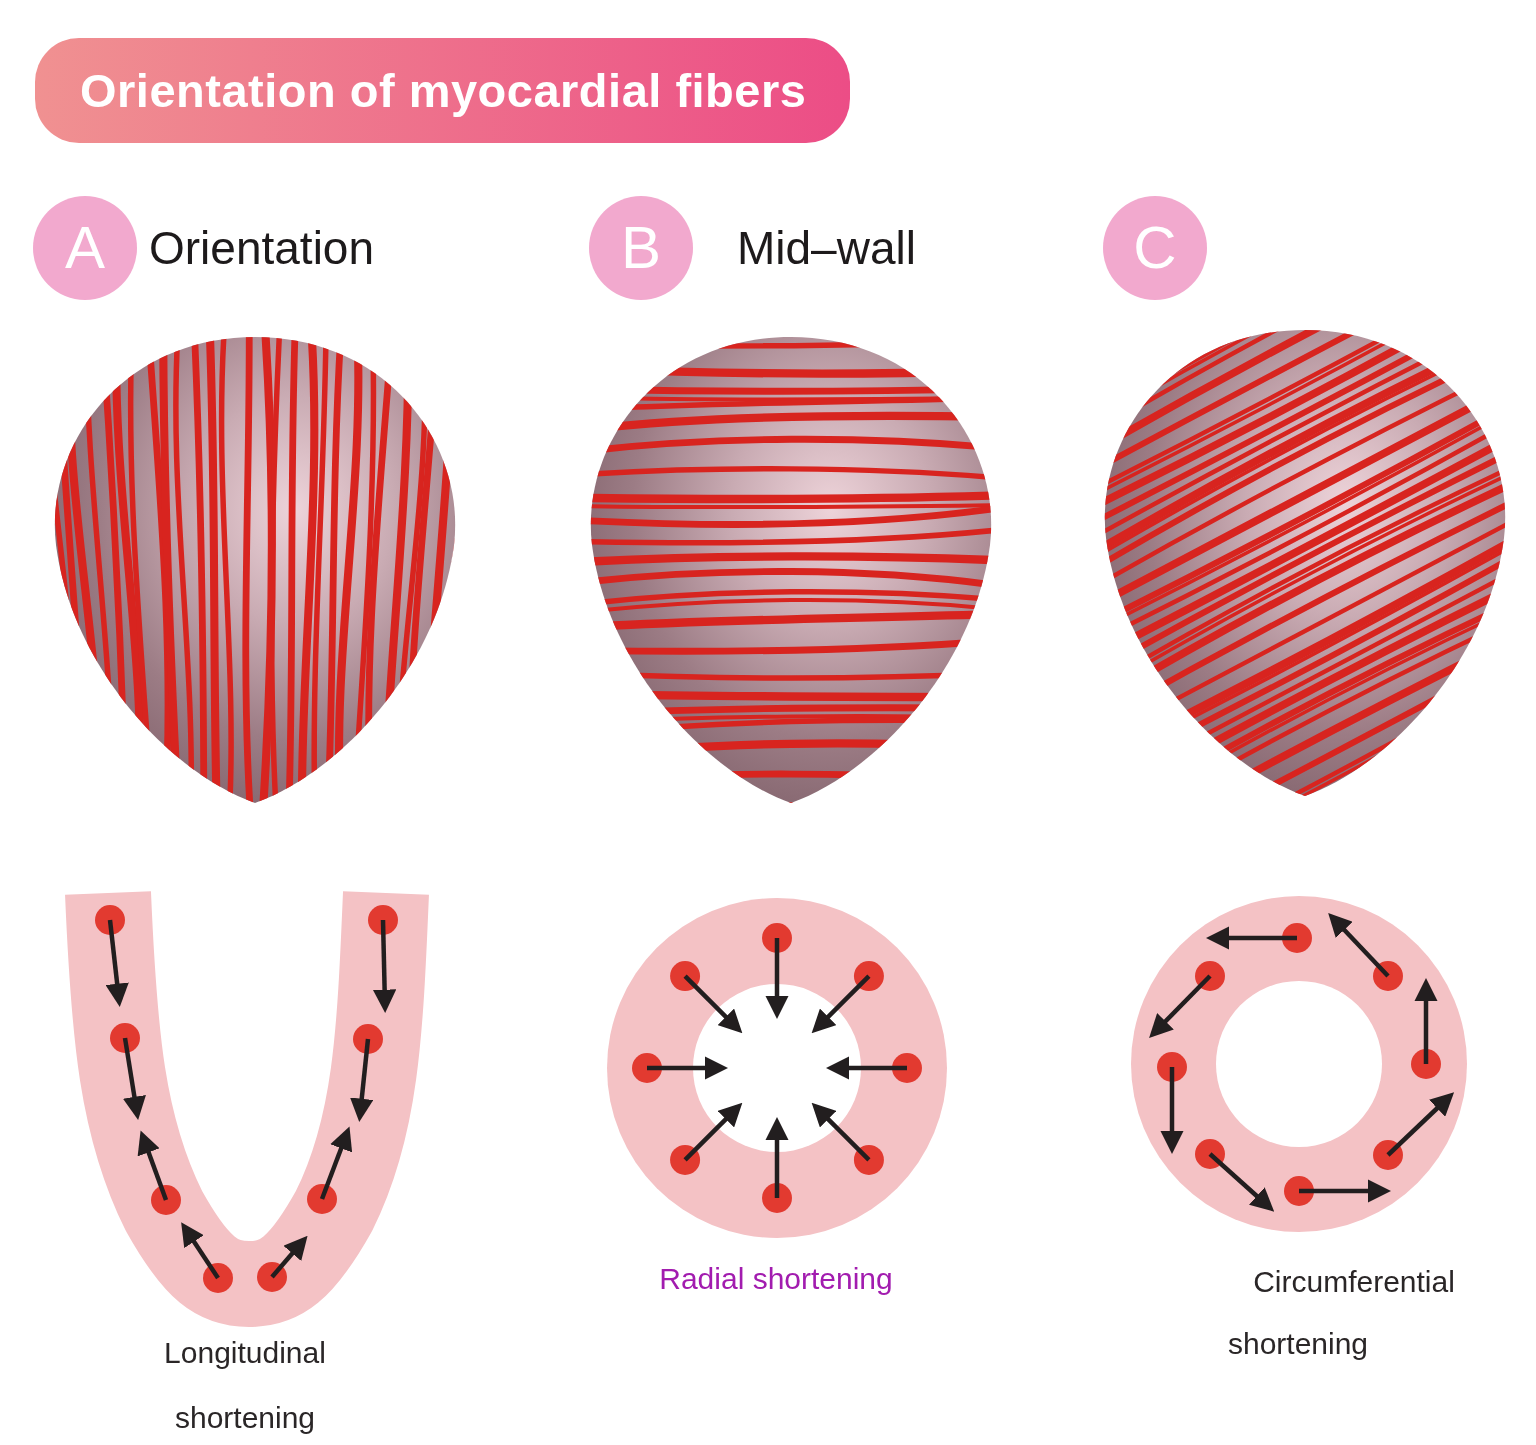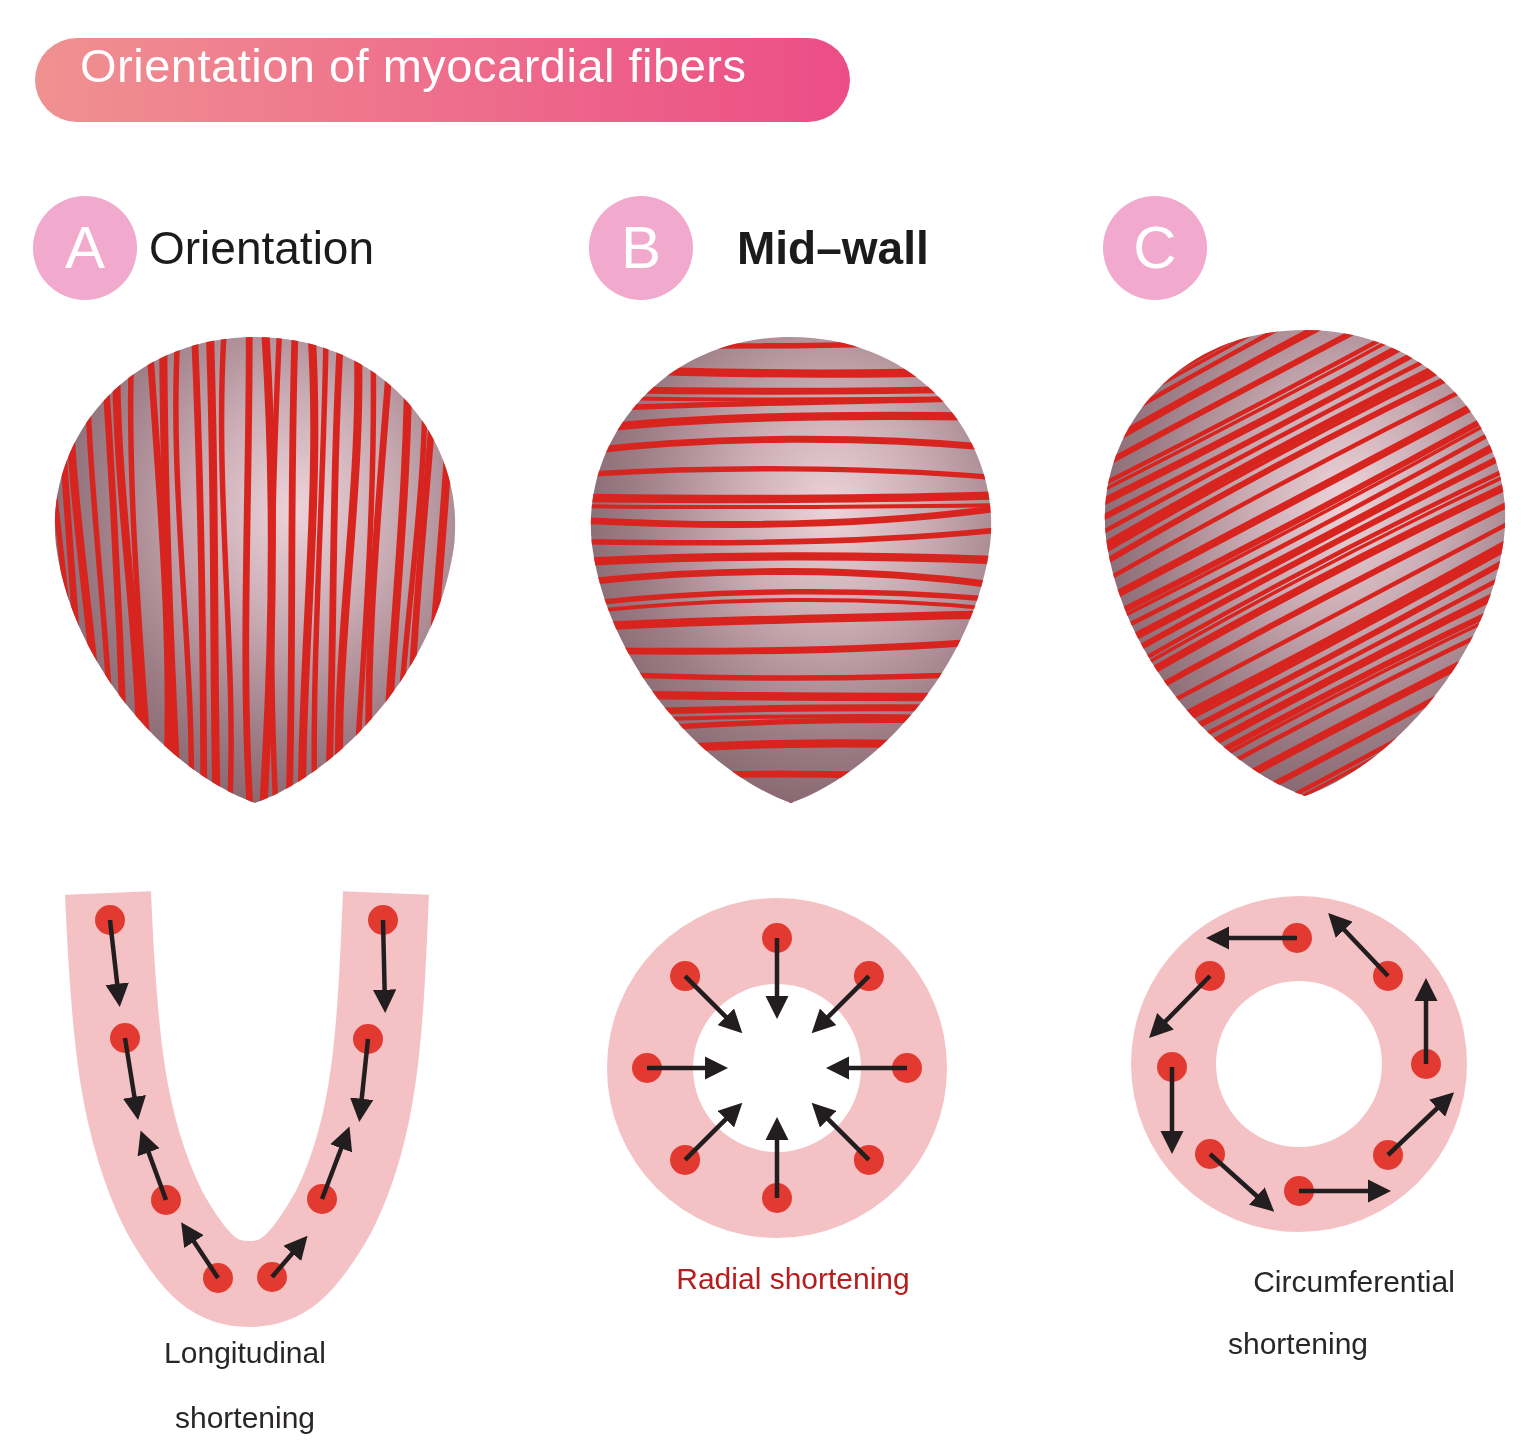--- a/index.html
+++ b/index.html
@@ -2,22 +2,22 @@
 <html><head>
 <meta charset="utf-8">
 <style>
   html,body{margin:0;padding:0;background:#ffffff;}
   #canvas{
     position:relative;width:1536px;height:1445px;overflow:hidden;background:#ffffff;
     font-family:"Liberation Sans",sans-serif;
   }
   .abs{position:absolute;}
   #title-banner{
-    left:35px;top:38px;width:815px;height:84px;border-radius:44px;
-    display:flex;box-sizing:border-box;padding-left:45px;
+    left:35px;top:38px;width:815px;height:105px;border-radius:44px;
+    display:flex;align-items:center;box-sizing:border-box;padding-left:45px;font-weight:bold;
   }
   #title-banner span{color:#ffffff;font-size:47px;letter-spacing:0.5px;}
   .badge{
     width:104px;height:104px;border-radius:50%;
     display:flex;align-items:center;justify-content:center;
   }
   .badge span{color:#ffffff;font-size:60px;line-height:1;}
   .heading{color:#1d1a1b;font-size:46px;line-height:54px;white-space:nowrap;}
   .mech-label{
     color:#2a2627;font-size:30px;line-height:34px;white-space:nowrap;
@@ -35,21 +35,21 @@
   </div>
 
   <div class="abs badge" style="left: 33px; top: 196px; background: rgb(242, 169, 206);">
     <span>A</span>
   </div>
   <div class="abs heading" style="left:149px;top:221px;">Orientation</div>
 
   <div class="abs badge" style="left: 589px; top: 196px; background: rgb(242, 169, 206);">
     <span>B</span>
   </div>
-  <div class="abs heading" style="left:737px;top:221px;font-weight:bold;">Mid–wall</div>
+  <div class="abs heading" style="left:737px;top:221px;">Mid–wall</div>
 
   <div class="abs badge" style="left: 1103px; top: 196px; background: rgb(242, 169, 206);">
     <span>C</span>
   </div>
 
   <svg class="abs" style="left:20px;top:315px;" width="470" height="500" viewBox="0 0 470 500">
       <defs>
         <radialGradient id="hg0" cx="60%" cy="37%" r="75%">
           <stop offset="0%" stop-color="#EDD3D9"></stop>
           <stop offset="33%" stop-color="#C9ABB3"></stop>
@@ -272,17 +272,17 @@
       <line x1="301" y1="186" x2="301" y2="107" stroke="#221E1F" stroke-width="4.5" marker-end="url(#arrC)"></line>
       <line x1="263" y1="277" x2="324" y2="219" stroke="#221E1F" stroke-width="4.5" marker-end="url(#arrC)"></line>
       <line x1="174" y1="313" x2="259" y2="313" stroke="#221E1F" stroke-width="4.5" marker-end="url(#arrC)"></line>
       <line x1="85" y1="276" x2="144" y2="329" stroke="#221E1F" stroke-width="4.5" marker-end="url(#arrC)"></line>
       <line x1="47" y1="189" x2="47" y2="269" stroke="#221E1F" stroke-width="4.5" marker-end="url(#arrC)"></line>
       <line x1="85" y1="98" x2="29" y2="155" stroke="#221E1F" stroke-width="4.5" marker-end="url(#arrC)"></line>
     </svg>
 
   <div class="abs mech-label" style="left: 245px; top: 1336px; color: rgb(42, 38, 39);">Longitudinal</div>
   <div class="abs mech-label" style="left: 245px; top: 1401px; color: rgb(42, 38, 39);">shortening</div>
-  <div class="abs mech-label" style="left: 776px; top: 1262px; color: #b91c1c; margin-left: 17px;">Radial shortening</div>
+  <div class="abs mech-label" style="left: 776px; top: 1262px; color: #a21caf;">Radial shortening</div>
   <div class="abs mech-label" style="left: 1354px; top: 1265px; color: rgb(42, 38, 39);">Circumferential</div>
   <div class="abs mech-label" style="left: 1298px; top: 1327px; color: rgb(42, 38, 39);">shortening</div>
 
 </div>
 
 </body></html>

